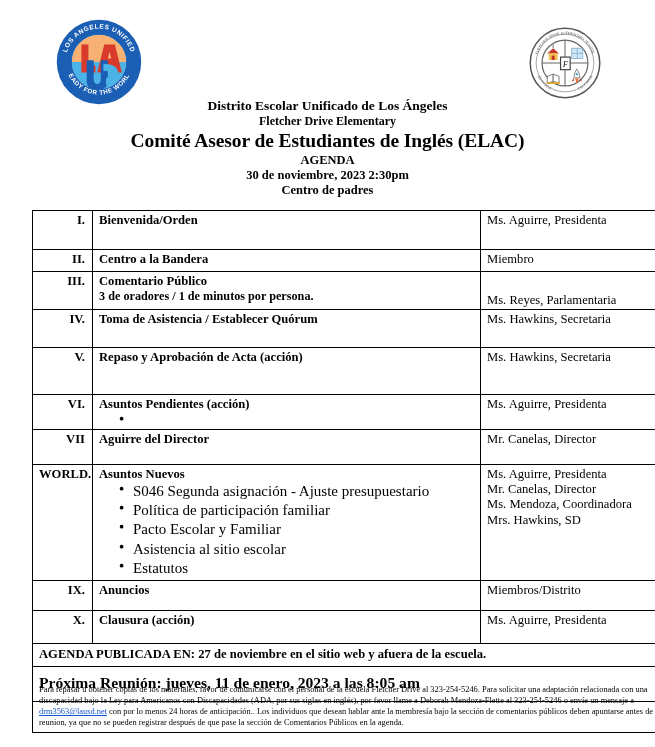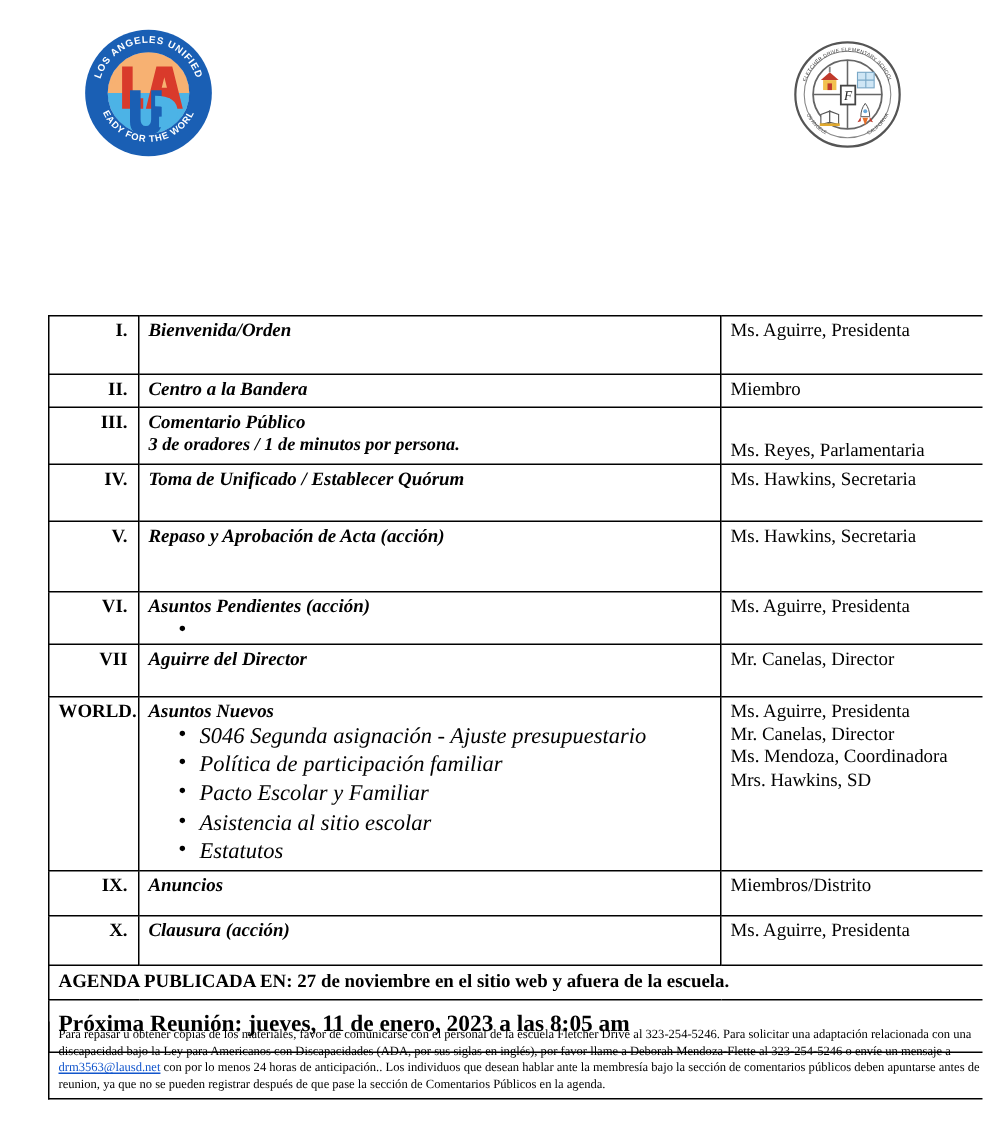--- a/index.html
+++ b/index.html
@@ -92,21 +92,20 @@
   td.num {
     width: 46px;
     text-align: right;
     font-weight: bold;
     padding-right: 7px;
     white-space: nowrap;
   }
   td.topic {
     width: 377px;
     font-weight: bold;
-    font-style: italic;
   }
   td.who {
     width: 166px;
     font-weight: normal;
     padding-left: 6px;
   }
   td.who.bottom {
     vertical-align: bottom;
     padding-bottom: 1px;
   }
@@ -272,20 +271,28 @@
       </text>
       <text font-family="'Liberation Sans', sans-serif" font-size="4.4" fill="#444444">
         <textPath href="#sArcBL" startOffset="50%" text-anchor="middle">LOS ANGELES</textPath>
       </text>
       <text font-family="'Liberation Sans', sans-serif" font-size="4.4" fill="#444444">
         <textPath href="#sArcBR" startOffset="50%" text-anchor="middle">CALIFORNIA</textPath>
       </text>
     </svg>
   </div>
 
+  <div class="header-block">
+    <div class="hdr-district">Distrito Escolar Unificado de Los Ángeles</div>
+    <div class="hdr-school">Fletcher Drive Elementary</div>
+    <div class="hdr-title">Comité Asesor de Estudiantes de Inglés (ELAC)</div>
+    <div class="hdr-agenda">AGENDA</div>
+    <div class="hdr-datetime">30 de noviembre, 2023  2:30pm</div>
+    <div class="hdr-location">Centro de padres</div>
+  </div>
 
   <table class="agenda-table">
     <tbody id="agenda-body">
         <tr class="rh-I">
           <td class="num">I.</td>
           <td class="topic">
             <div>Bienvenida/Orden</div>
           </td>
           <td class="who">
             <span class="who-line">Ms. Aguirre, Presidenta</span>
@@ -306,21 +313,21 @@
             <div>Comentario Público</div>
             <div class="subline">3 de oradores / 1 de minutos por persona.</div>
           </td>
           <td class="who bottom">
             <span class="who-line">Ms. Reyes, Parlamentaria</span>
           </td>
         </tr>
         <tr class="rh-IV">
           <td class="num">IV.</td>
           <td class="topic">
-            <div>Toma de Unificado / Establecer Quórum</div>
+            <div>Toma de Asistencia / Establecer Quórum</div>
           </td>
           <td class="who">
             <span class="who-line">Ms. Hawkins, Secretaria</span>
           </td>
         </tr>
         <tr class="rh-V">
           <td class="num">V.</td>
           <td class="topic">
             <div>Repaso y Aprobación de Acta (acción)</div>
           </td>

